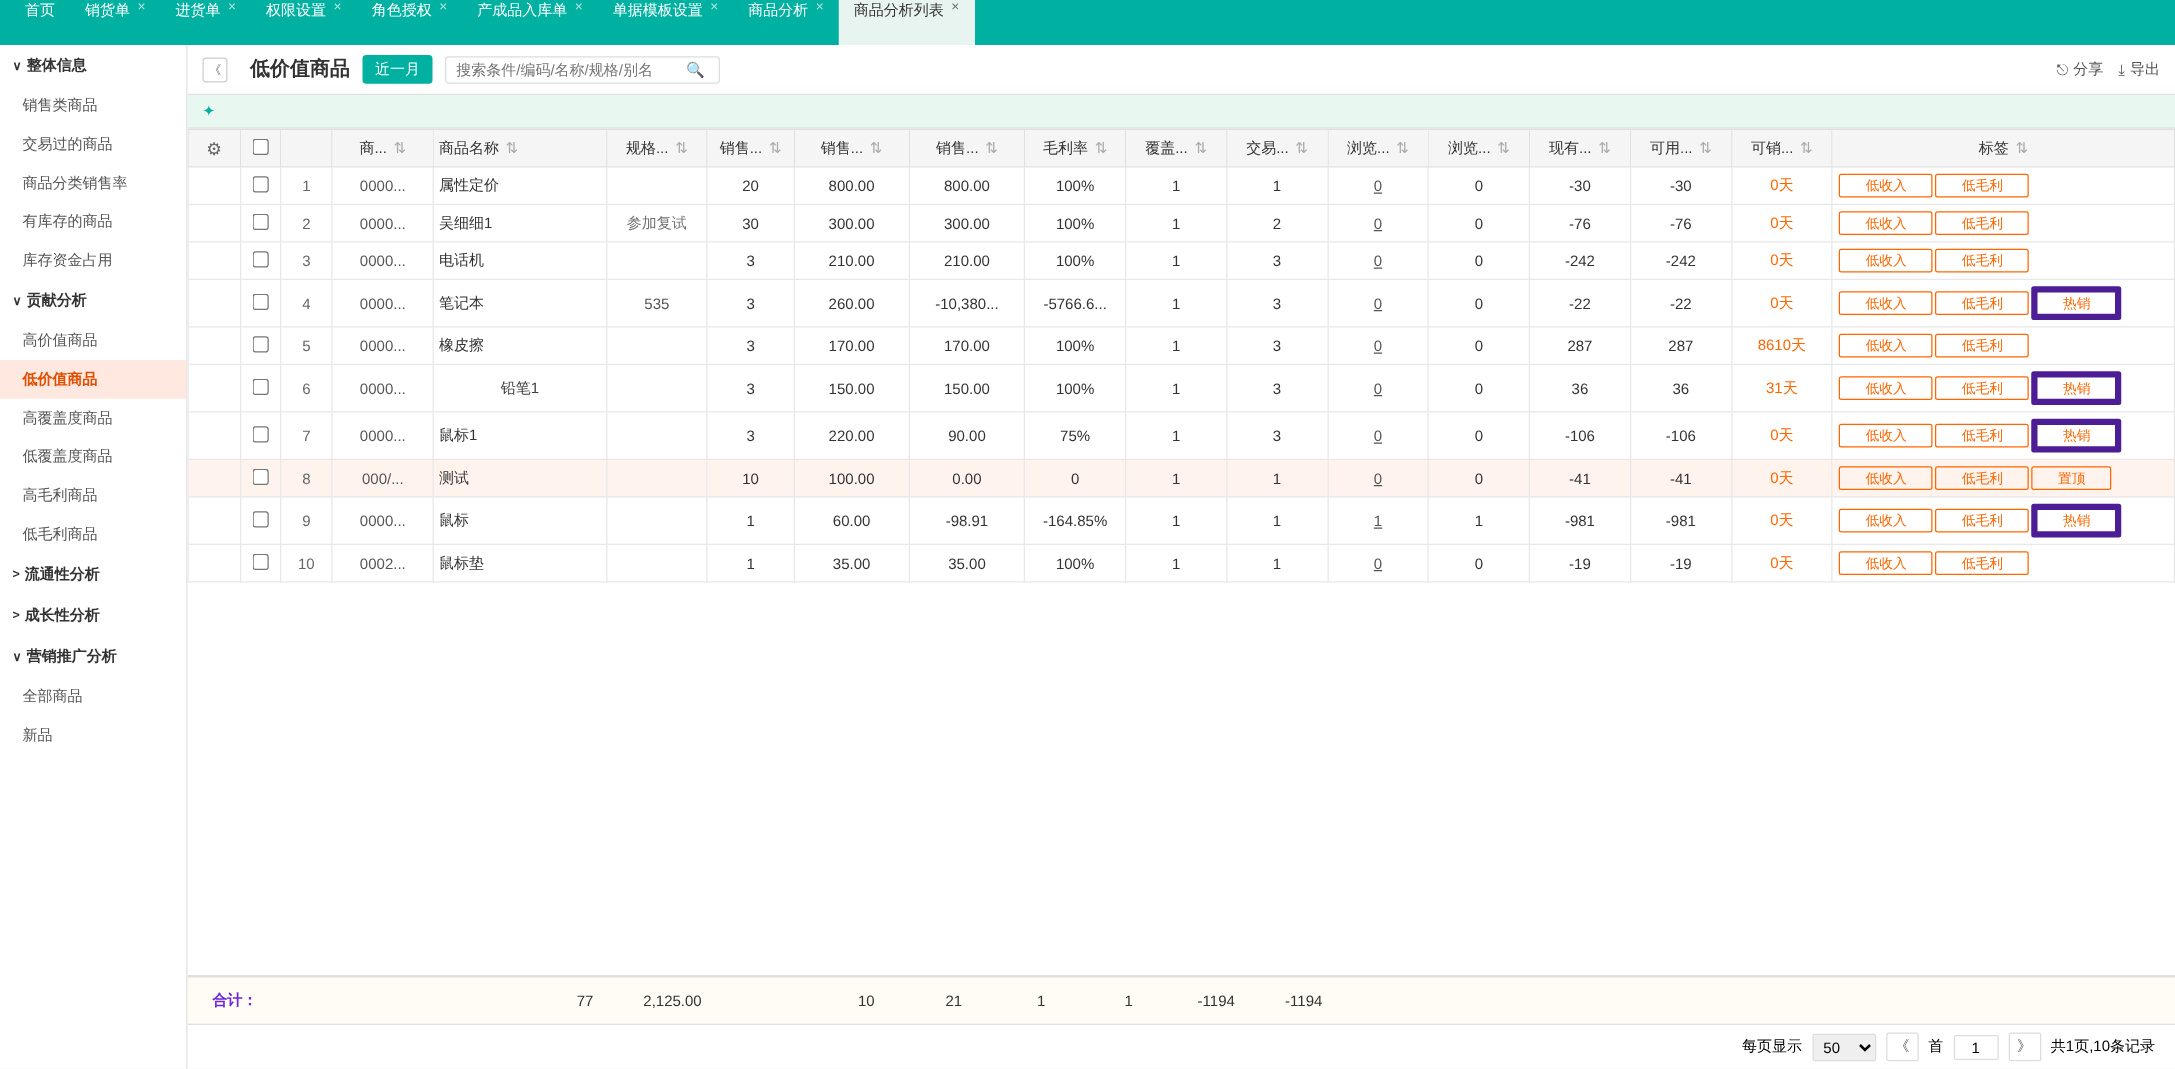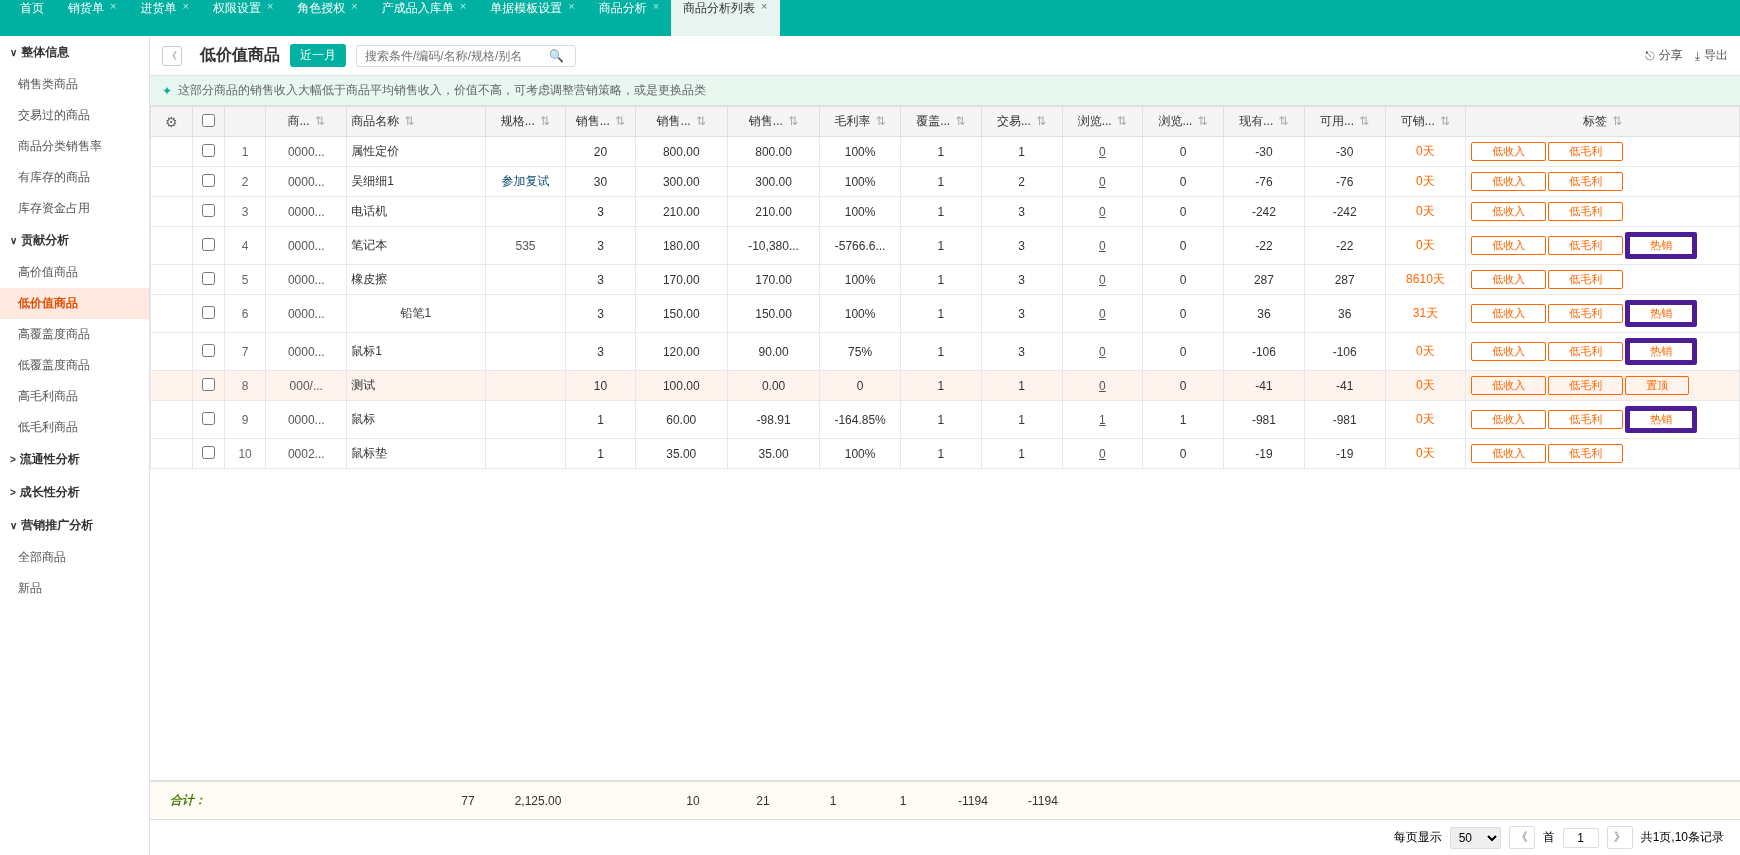--- a/index.html
+++ b/index.html
@@ -200,23 +200,22 @@
       border-top: 2px solid #e0e0e0;
       padding: 6px 8px;
       display: flex;
       align-items: center;
       gap: 0;
       flex-shrink: 0;
     }
     .footer-label {
       font-weight: bold;
       padding: 4px 12px;
-      color: #4d7c0f;
+      color: #6d28d9;
       min-width: 80px;
-      font-style: italic;
     }
     .footer-cell {
       padding: 4px 8px;
       color: #333;
       text-align: center;
       min-width: 60px;
     }
 
     
     .pagination-bar {
@@ -368,21 +367,20 @@
         </div>
         <div class="action-btn">
           <span>⤓</span>
           <span>导出</span>
         </div>
       </div>
     </div>
 
     <div class="info-banner">
       <span style="color:#00b0a0;">✦</span>
-      <span>这部分商品的销售收入大幅低于商品平均销售收入，价值不高，可考虑调整营销策略，或是更换品类</span>
     </div>
 
     <div class="table-container">
       <table>
         <thead>
           <tr>
             <th class="settings-col"><span class="gear-icon">⚙</span></th>
             <th class="col-checkbox"><input type="checkbox" style=""></th>
             <th class="col-num"></th>
             <th class="col-code">商... <span class="sort-icon">⇅</span></th>
@@ -422,21 +420,21 @@
     <td>-30</td>
     <td class="day-orange">0天</td>
     <td style="text-align:left;"><span class="tag tag-orange" style="">低收入</span><span class="tag tag-orange" style="">低毛利</span></td>
   </tr>
             <tr>
     <td></td>
     <td><input type="checkbox" style=""></td>
     <td style="color:#666;">2</td>
     <td style="color:#555;">0000...</td>
     <td style="text-align:left;color:#333;">吴细细1</td>
-    <td style="color:#0c4a6e;">参加复试</td>
+    <td style="color:#737373;">参加复试</td>
     <td>30</td>
     <td>300.00</td>
     <td>300.00</td>
     <td>100%</td>
     <td>1</td>
     <td>2</td>
     <td style="text-decoration:underline;color:#555;">0</td>
     <td>0</td>
     <td>-76</td>
     <td>-76</td>
@@ -464,21 +462,21 @@
     <td style="text-align:left;"><span class="tag tag-orange" style="">低收入</span><span class="tag tag-orange" style="">低毛利</span></td>
   </tr>
             <tr>
     <td></td>
     <td><input type="checkbox" style=""></td>
     <td style="color:#666;">4</td>
     <td style="color:#555;">0000...</td>
     <td style="text-align:left;color:#333;">笔记本</td>
     <td style="color:#555;">535</td>
     <td>3</td>
-    <td>180.00</td>
+    <td>260.00</td>
     <td>-10,380...</td>
     <td>-5766.6...</td>
     <td>1</td>
     <td>3</td>
     <td style="text-decoration:underline;color:#555;">0</td>
     <td>0</td>
     <td>-22</td>
     <td>-22</td>
     <td class="day-orange">0天</td>
     <td style="text-align:left;"><span class="tag tag-orange" style="">低收入</span><span class="tag tag-orange" style="">低毛利</span><span class="tag tag-hot" style="">热销</span></td>
@@ -524,21 +522,21 @@
     <td style="text-align:left;"><span class="tag tag-orange" style="">低收入</span><span class="tag tag-orange" style="">低毛利</span><span class="tag tag-hot" style="">热销</span></td>
   </tr>
             <tr>
     <td></td>
     <td><input type="checkbox" style=""></td>
     <td style="color:#666;">7</td>
     <td style="color:#555;">0000...</td>
     <td style="text-align:left;color:#333;">鼠标1</td>
     <td style="color:#555;"></td>
     <td>3</td>
-    <td>120.00</td>
+    <td>220.00</td>
     <td>90.00</td>
     <td>75%</td>
     <td>1</td>
     <td>3</td>
     <td style="text-decoration:underline;color:#555;">0</td>
     <td>0</td>
     <td>-106</td>
     <td>-106</td>
     <td class="day-orange">0天</td>
     <td style="text-align:left;"><span class="tag tag-orange" style="">低收入</span><span class="tag tag-orange" style="">低毛利</span><span class="tag tag-hot" style="">热销</span></td>

